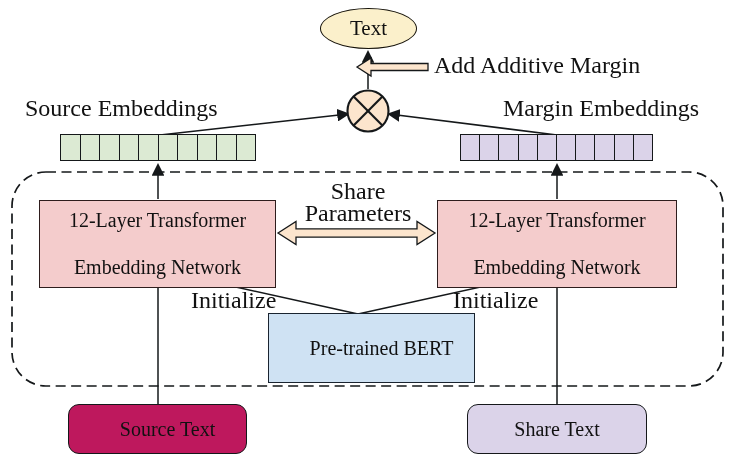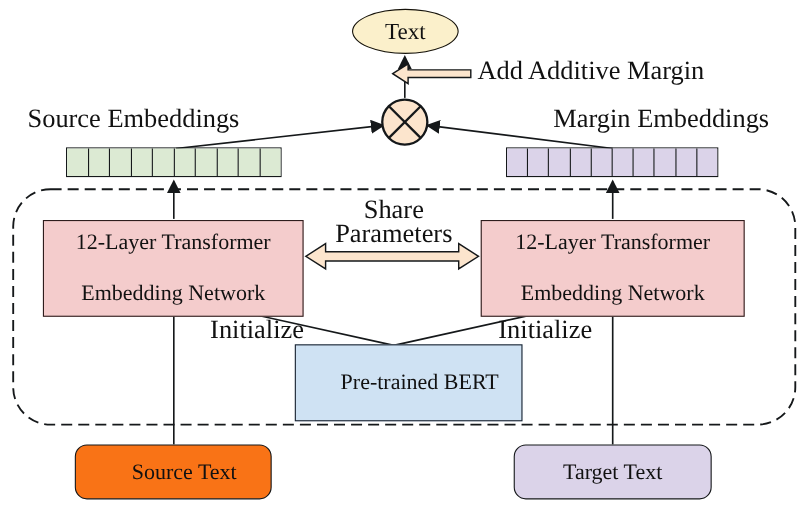--- a/index.html
+++ b/index.html
@@ -12,21 +12,21 @@
   .label{position:absolute;font-size:24px;white-space:nowrap;line-height:22px;}
   .center-label{text-align:center;transform:translateX(-50%);}
   .nodebox{
     position:absolute;display:flex;flex-direction:column;align-items:center;justify-content:center;
     font-size:20px;line-height:23px;text-align:center;box-sizing:border-box;
   }
   .encoder{left:39px;top:200px;width:237px;height:88px;background:#F4CCCC;border:1.6px solid #2e1d1d;gap:24px;}
   .encoder.right{left:437px;width:240px;}
   .bert{left:268px;top:313px;width:207px;height:70px;background:#CFE2F3;border:1.6px solid #1a2430;padding-left:20px;}
   .textbox{top:404px;height:50px;border:1.7px solid #15181a;border-radius:11px;}
-  .textbox.source{left:68px;width:179px;background:#f97316;padding-left:20px;}
+  .textbox.source{left:68px;width:179px;background:#be185d;padding-left:20px;}
   .textbox.target{left:467px;width:180px;background:#DBD3E9;}
   .oval{
     left:320px;top:8px;width:97px;height:41px;background:#FBF0CB;border:1.6px solid #15120a;
     border-radius:50%;font-size:21px;
   }
   .embrow{
     position:absolute;top:134px;height:27px;display:flex;box-sizing:border-box;
     border:1.6px solid #15181a;
   }
   .embrow.source{left:60px;width:196px;}
@@ -123,16 +123,16 @@
   <div class="label" style="left:453px;top:289px;">Initialize</div>
 
   <div class="nodebox bert">
     <span>Pre-trained BERT</span>
   </div>
 
   <div class="nodebox textbox source">
     <span>Source Text</span>
   </div>
   <div class="nodebox textbox target">
-    <span>Target Text</span>
+    <span>Share Text</span>
   </div>
 
 </div>
 
 </body></html>

